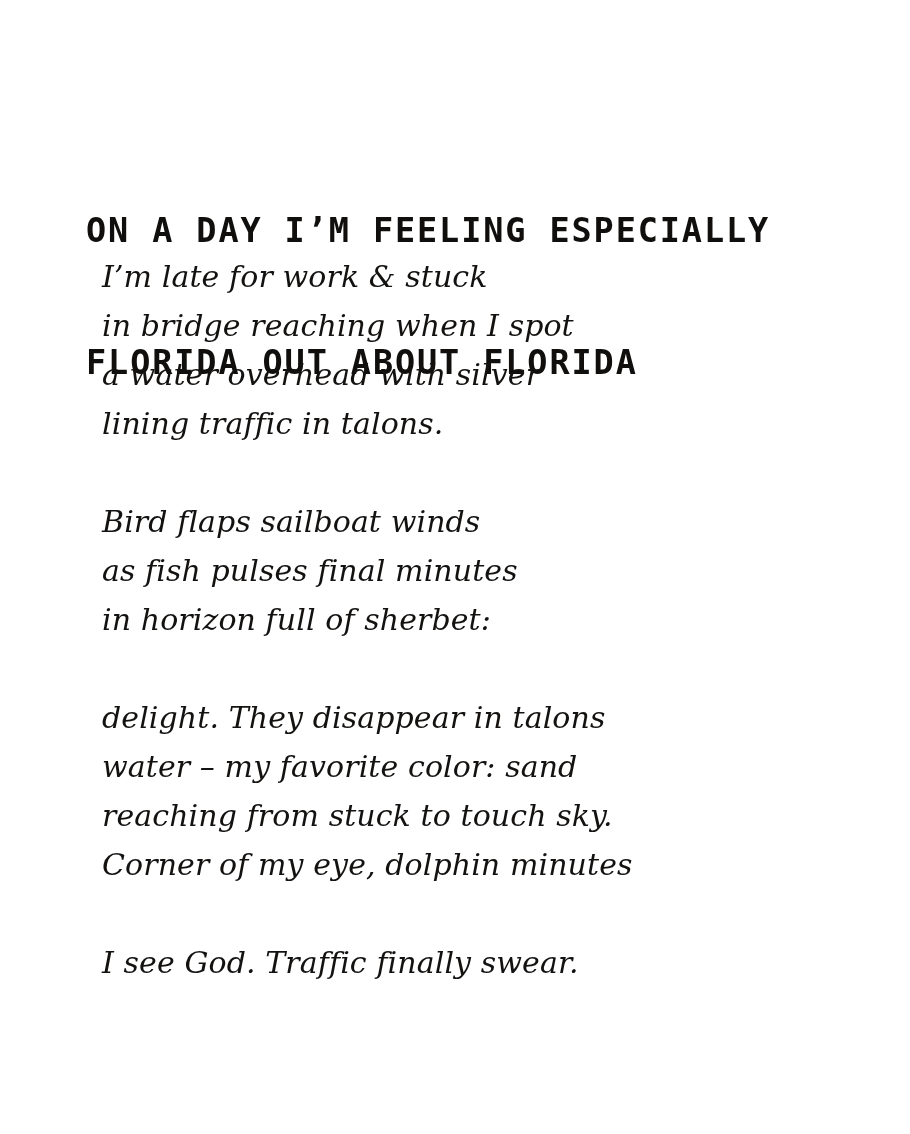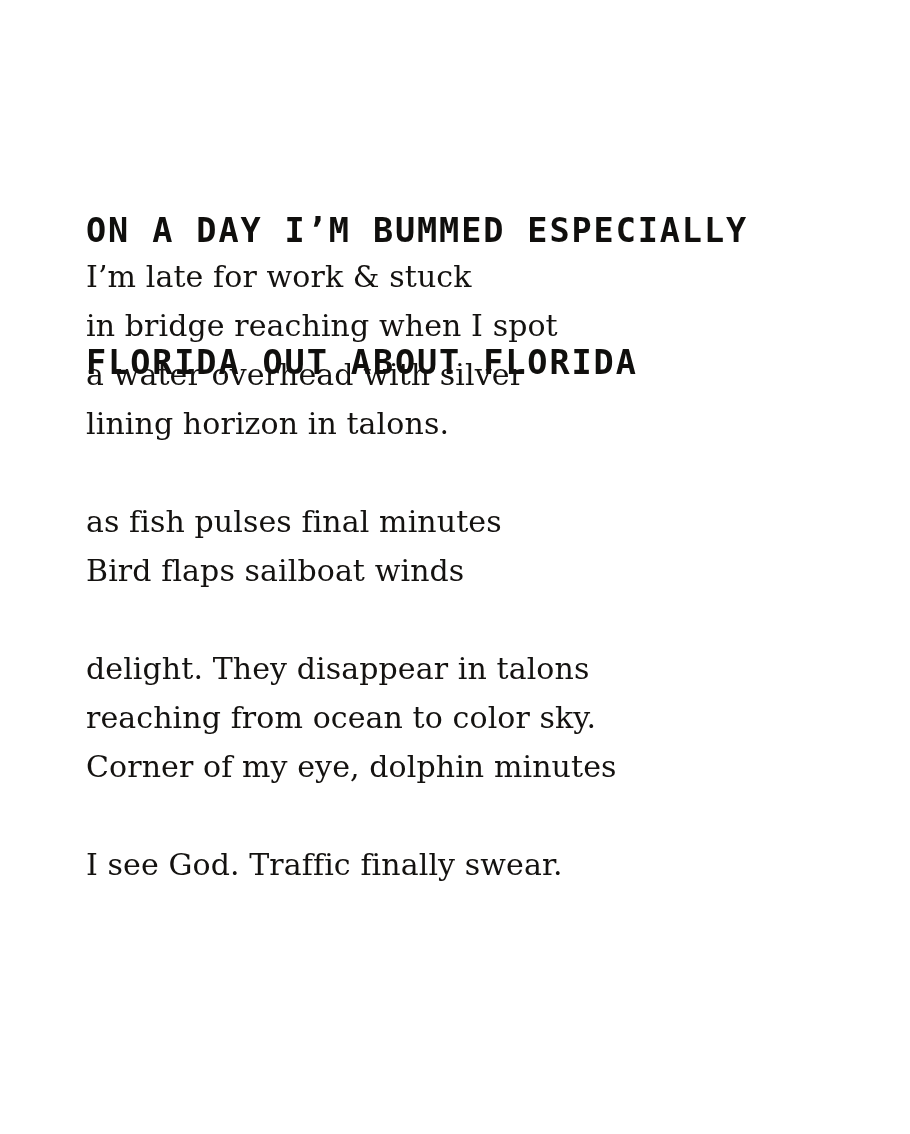--- a/index.html
+++ b/index.html
@@ -54,59 +54,62 @@
     font-family: "DejaVu Serif", "Liberation Serif", serif;
     font-size: 30px;
     line-height: 49px;
     color: #141210;
     letter-spacing: 0.1px;
     font-variant-ligatures: common-ligatures;
   }
 
   .stanza {
     display: block;
-    margin: 0 0 49px 0;
+    margin: 0 0 49px 16px;
+    font-style: italic;
   }
   .stanza:last-child {
     margin-bottom: 0;
   }
   .verse-line {
     display: block;
     white-space: pre;
     height: 49px;
     line-height: 49px;
   }
 </style>
 </head>
 <body>
 
 <div class="page">
 
   <h1 class="poem-title">
-    <span class="title-line">ON A DAY I’M BUMMED ESPECIALLY</span>
+    <span class="title-line">ON A DAY I’M FEELING ESPECIALLY</span>
     <span class="title-line">FLORIDA OUT ABOUT FLORIDA</span>
   </h1>
 
   <div class="poem-body">
 
     <div class="stanza">
       <span class="verse-line">I’m late for work &amp; stuck</span>
       <span class="verse-line">in bridge reaching when I spot</span>
       <span class="verse-line">a water overhead with silver</span>
-      <span class="verse-line">lining horizon in talons.</span>
+      <span class="verse-line">lining traffic in talons.</span>
     </div>
 
     <div class="stanza">
+      <span class="verse-line">Bird flaps sailboat winds</span>
       <span class="verse-line">as fish pulses final minutes</span>
-      <span class="verse-line">Bird flaps sailboat winds</span>
+      <span class="verse-line">in horizon full of sherbet:</span>
     </div>
 
     <div class="stanza">
       <span class="verse-line">delight. They disappear in talons</span>
-      <span class="verse-line">reaching from ocean to color sky.</span>
+      <span class="verse-line">water – my favorite color: sand</span>
+      <span class="verse-line">reaching from stuck to touch sky.</span>
       <span class="verse-line">Corner of my eye, dolphin minutes</span>
     </div>
 
     <div class="stanza">
       <span class="verse-line">I see God. Traffic finally swear.</span>
     </div>
 
   </div>
 </div>
 

